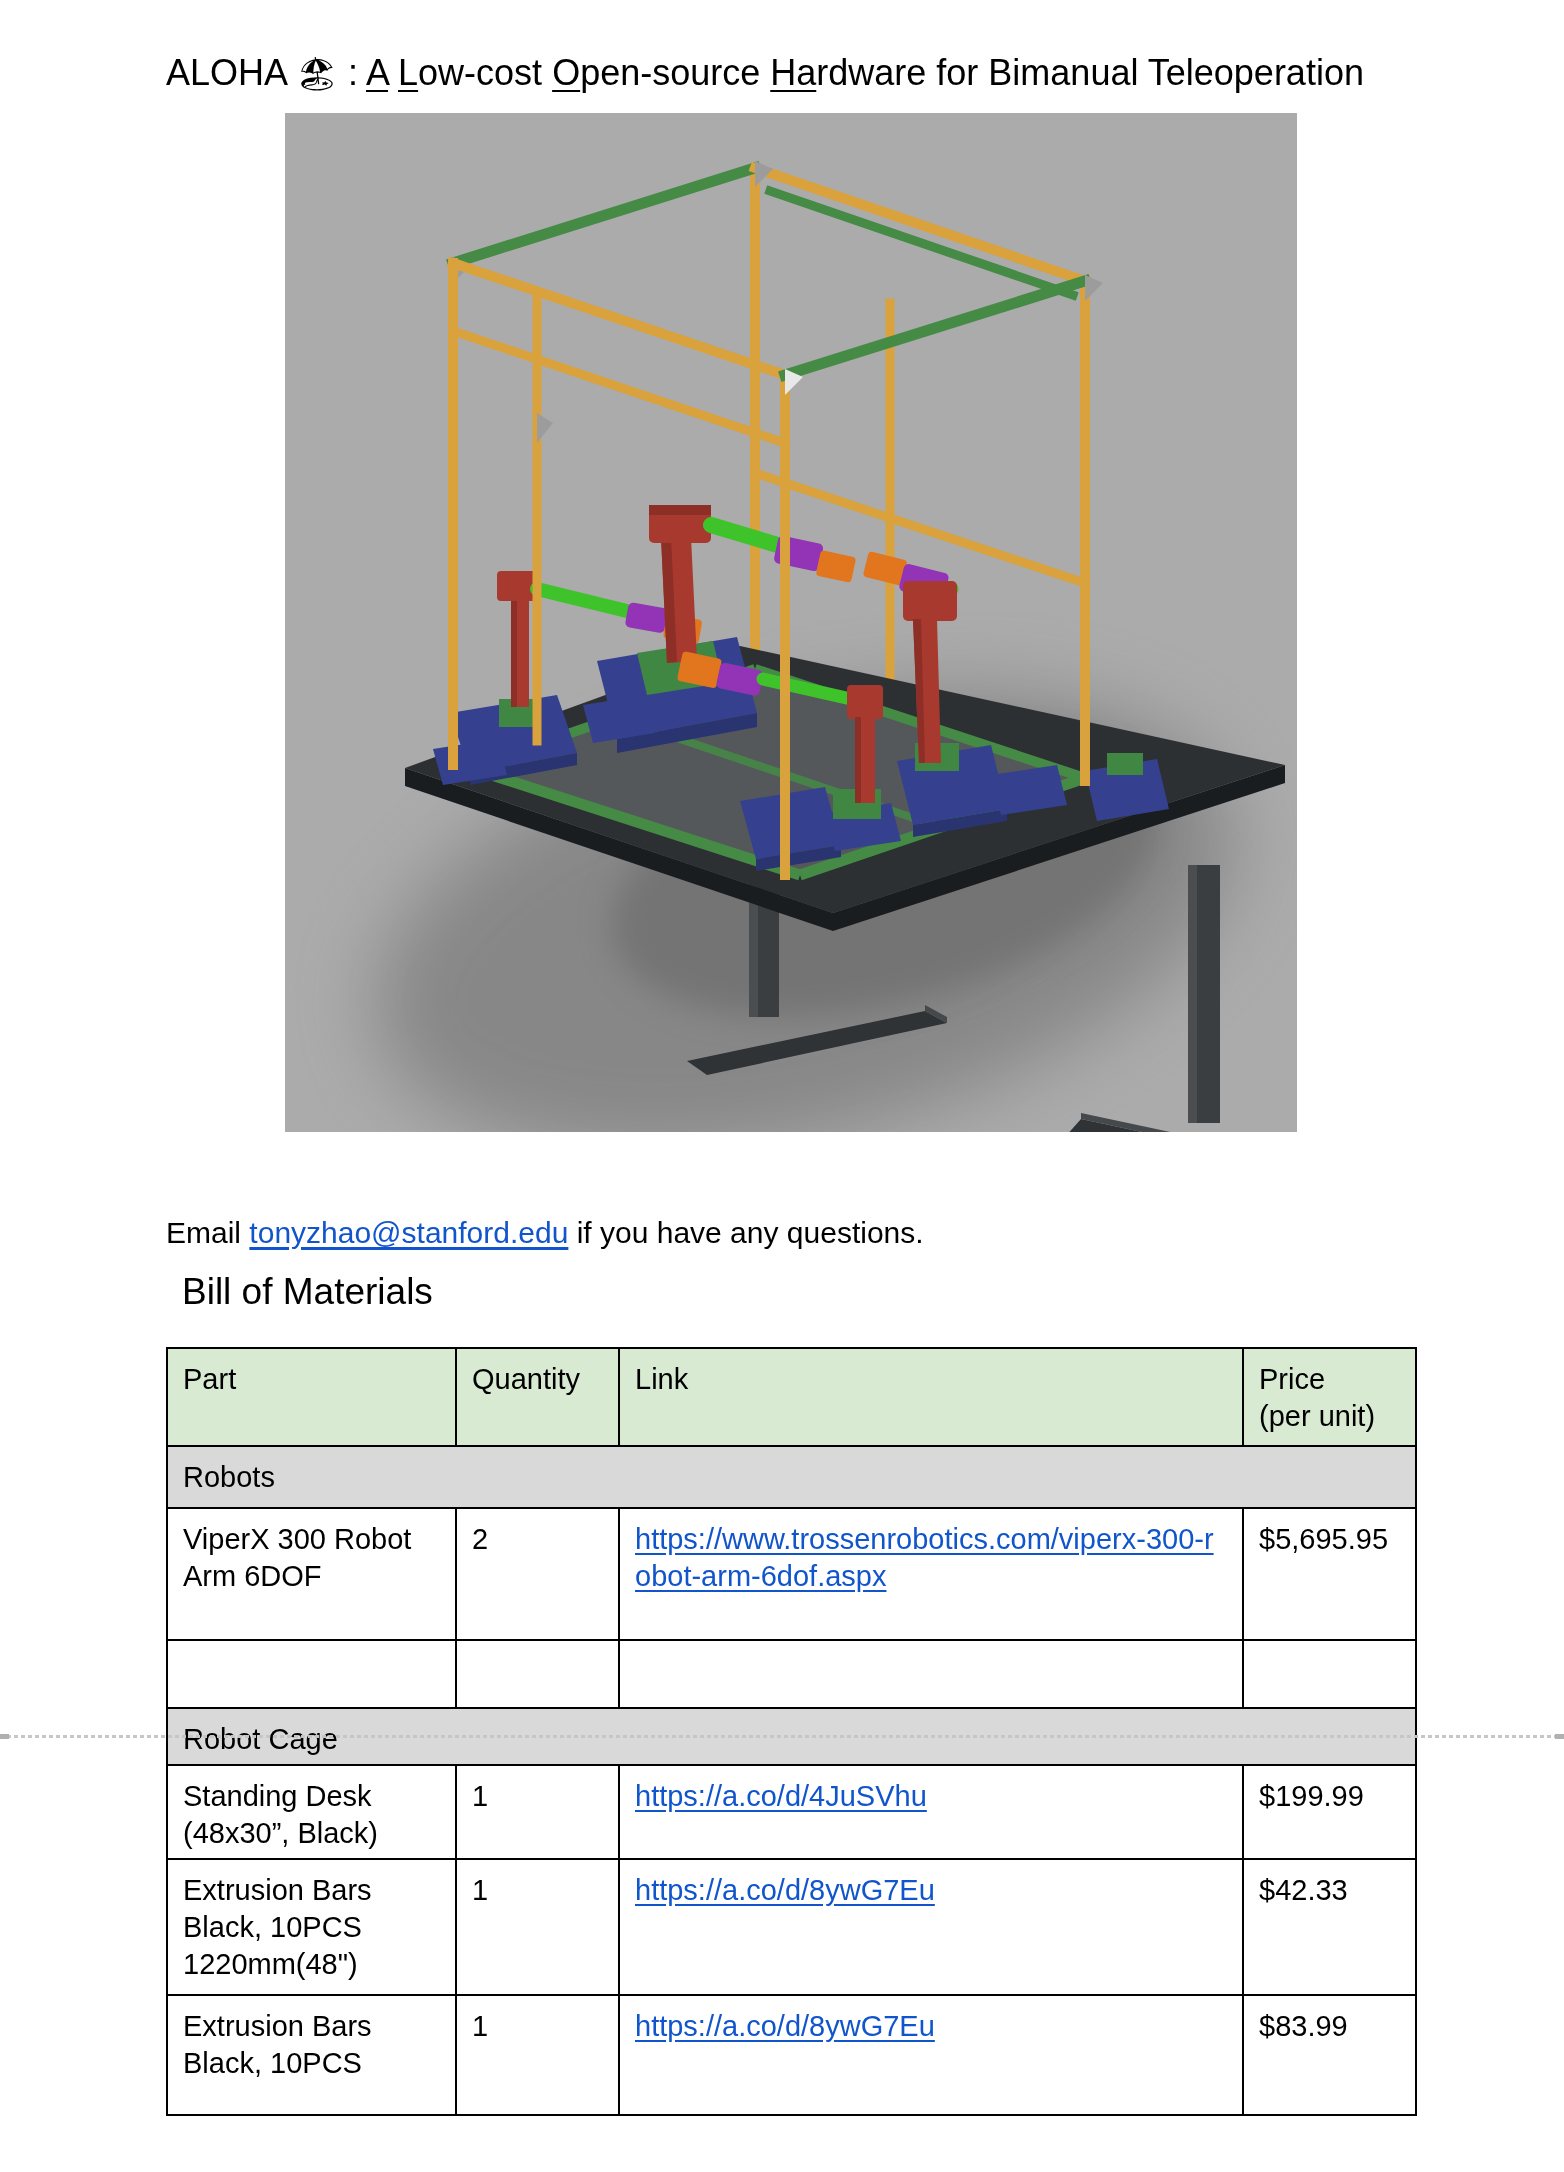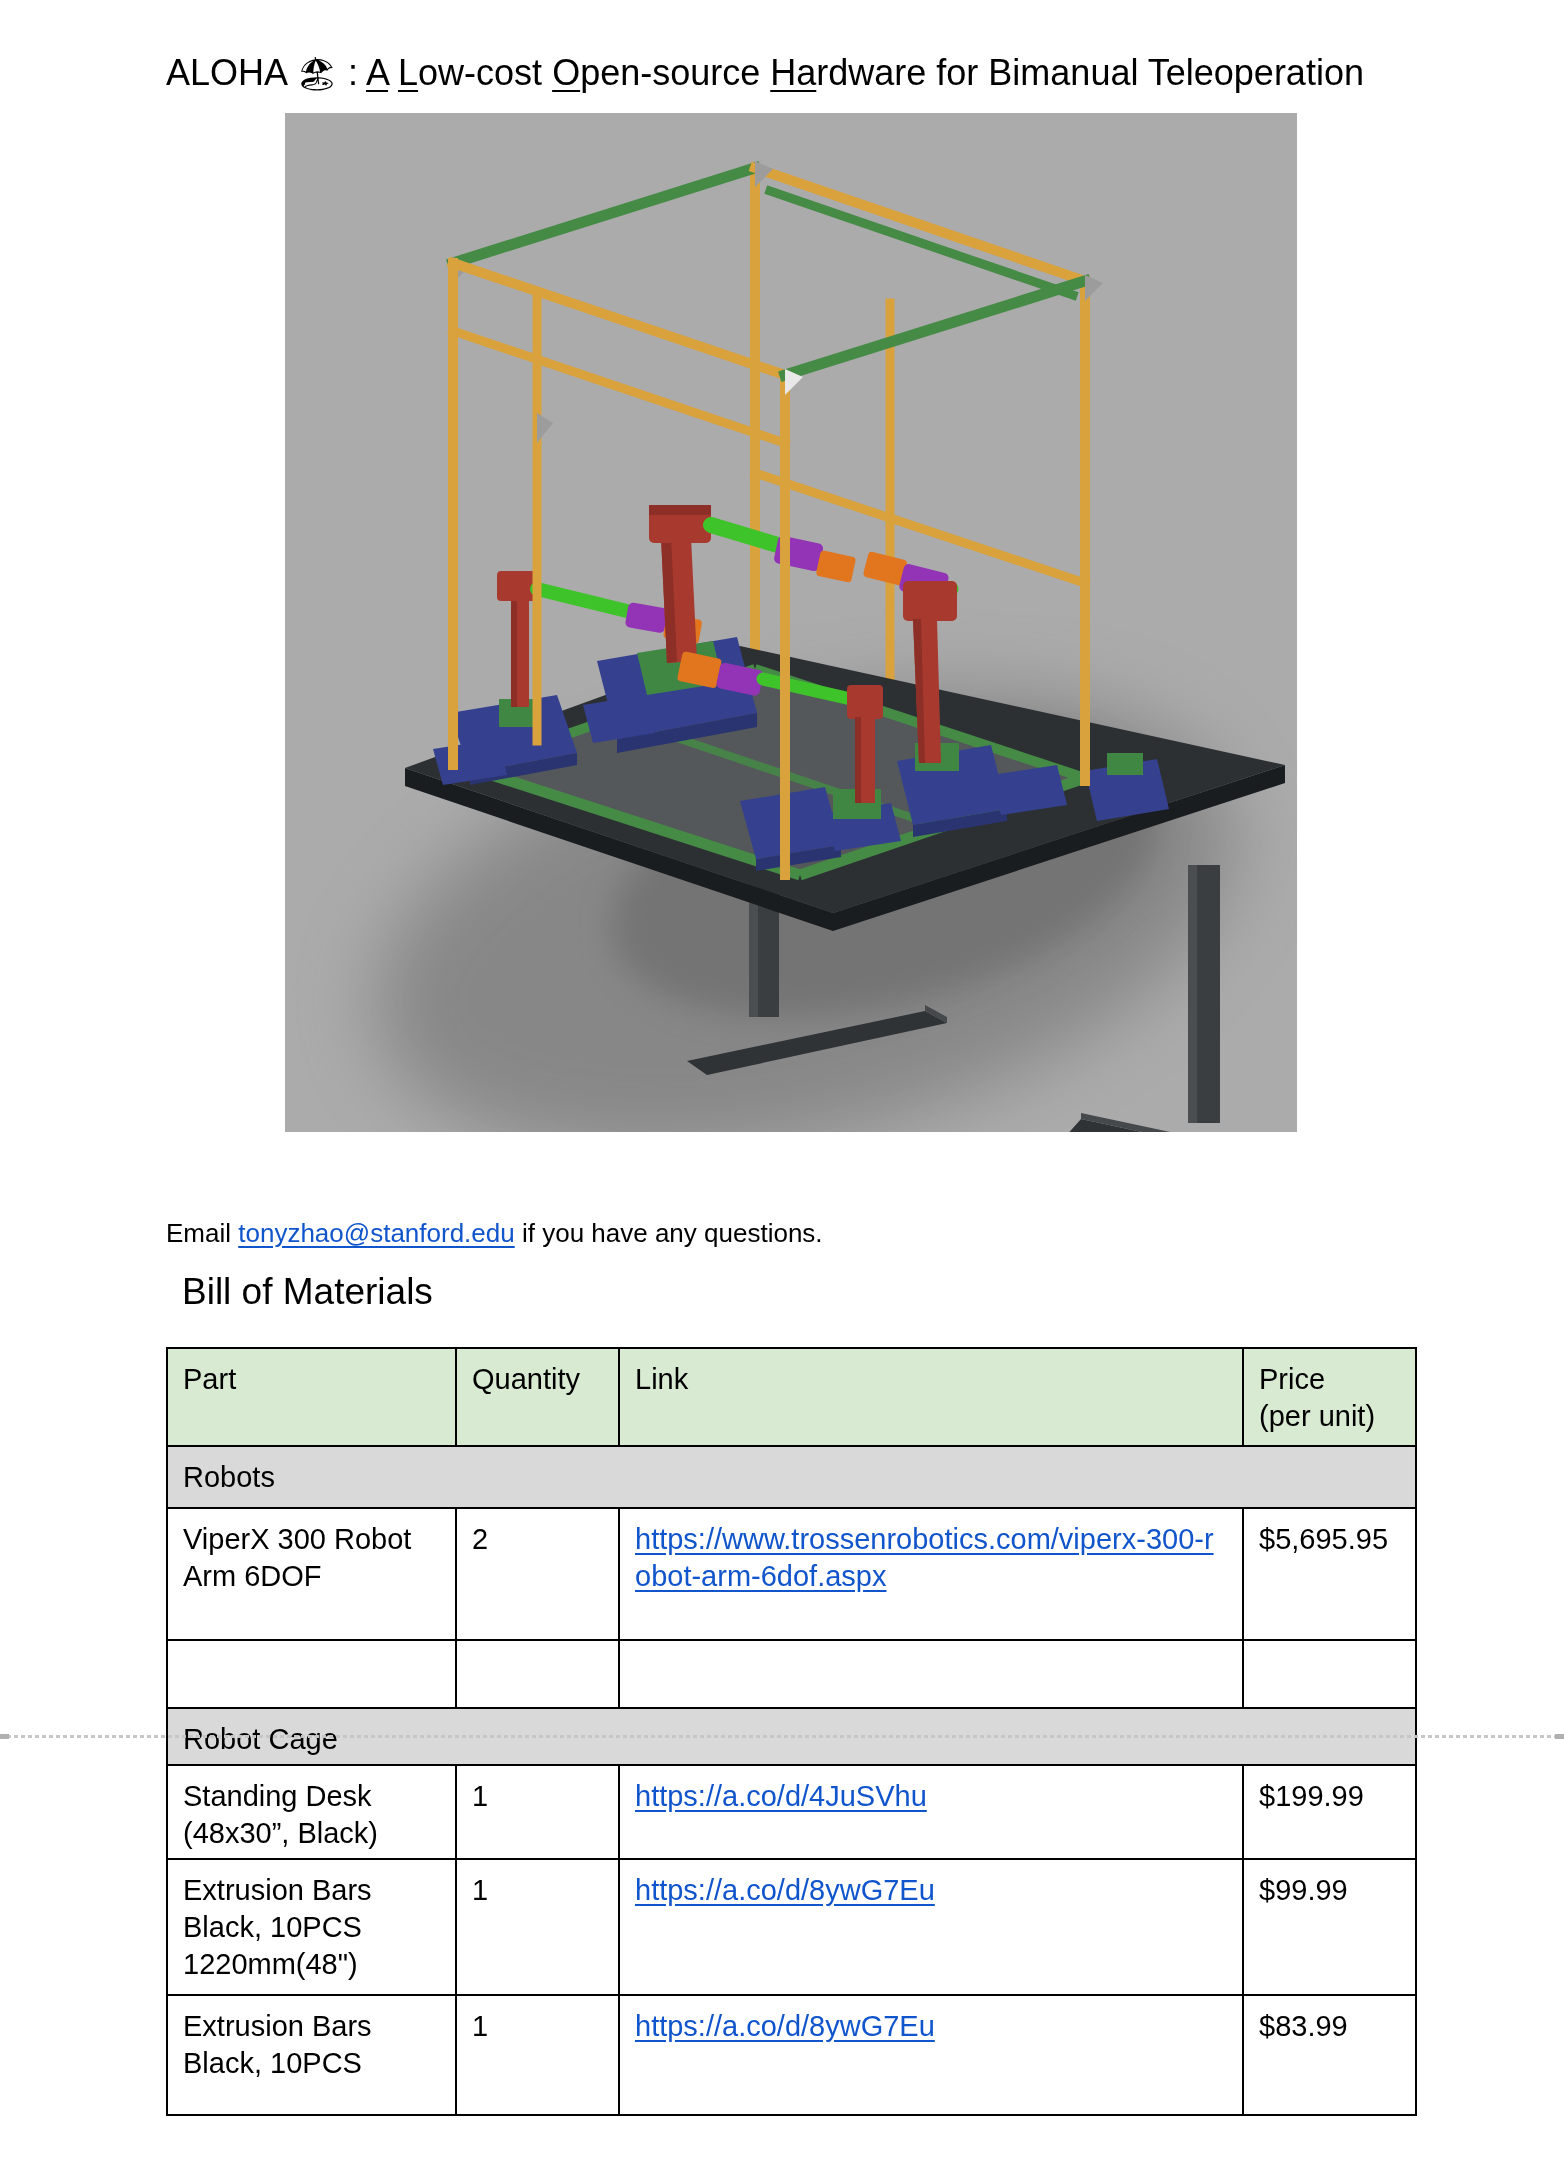--- a/index.html
+++ b/index.html
@@ -13,21 +13,21 @@
   .doc-title{
     position:absolute;left:166px;top:26px;width:1380px;
     font-size:36px;line-height:46px;font-weight:400;white-space:nowrap;
   }
   .doc-title u{text-decoration:underline;text-underline-offset:5px;text-decoration-thickness:2px;}
   .doc-title .emoji{font-size:33px;}
   
   .figure{position:absolute;left:285px;top:113px;width:1012px;height:1019px;}
   .figure svg{display:block;width:100%;height:100%;}
   
-  .email-line{position:absolute;left:166px;top:1192px;font-size:26px;line-height:40px;margin-top:21px;}
+  .email-line{position:absolute;left:166px;top:1192px;font-size:30px;line-height:40px;margin-top:21px;}
   .email-line a{color:var(--link-blue);text-decoration:underline;text-underline-offset:4px;}
   
   .bom-heading{position:absolute;left:166px;top:1252px;font-size:37px;line-height:48px;font-weight:400;margin:16px;}
   
   table.bom{
     position:absolute;left:166px;top:1347px;width:1249px;
     border-collapse:collapse;table-layout:fixed;
     font-size:29px;line-height:37px;
   }
   table.bom th,table.bom td{
@@ -235,21 +235,21 @@
         <tr style="height: 82px;">
           <td>Standing Desk (48x30”, Black)</td>
           <td>1</td>
           <td class="link-cell"><a href="#">https://a.co/d/4JuSVhu</a></td>
           <td>$199.99</td>
         </tr>
         <tr style="height: 136px;">
           <td>Extrusion Bars Black, 10PCS 1220mm(48")</td>
           <td>1</td>
           <td class="link-cell"><a href="#">https://a.co/d/8ywG7Eu</a></td>
-          <td>$99.99</td>
+          <td>$42.33</td>
         </tr>
         <tr style="height: 120px;">
           <td>Extrusion Bars Black, 10PCS</td>
           <td>1</td>
           <td class="link-cell"><a href="#">https://a.co/d/8ywG7Eu</a></td>
           <td>$83.99</td>
         </tr>
       </tbody>
   </table>
 

